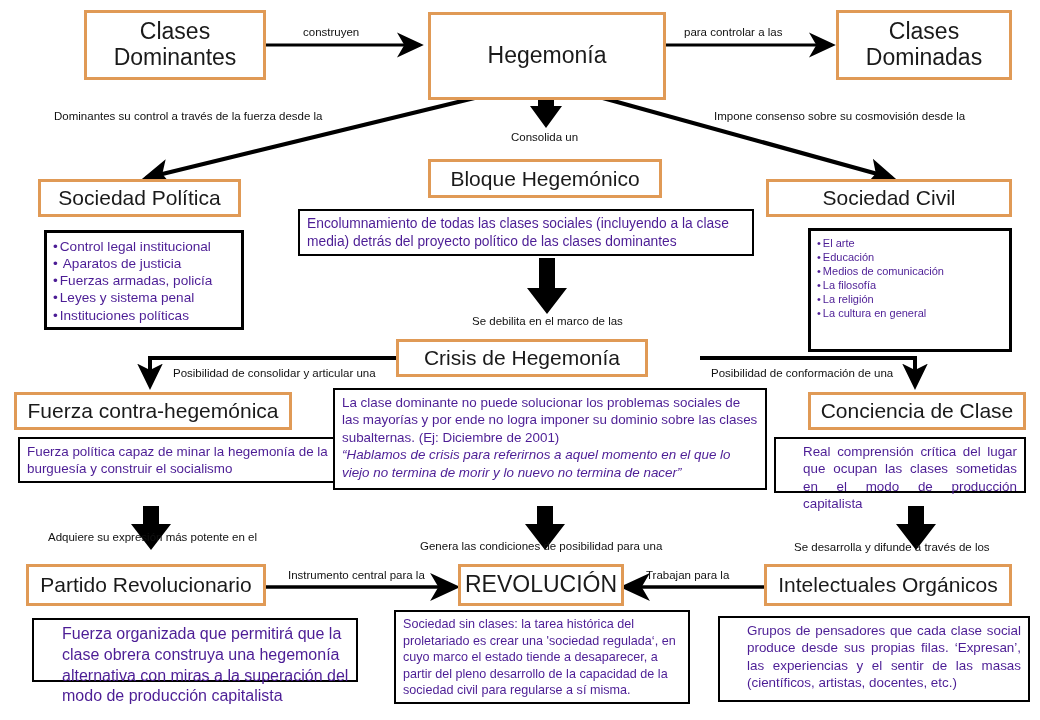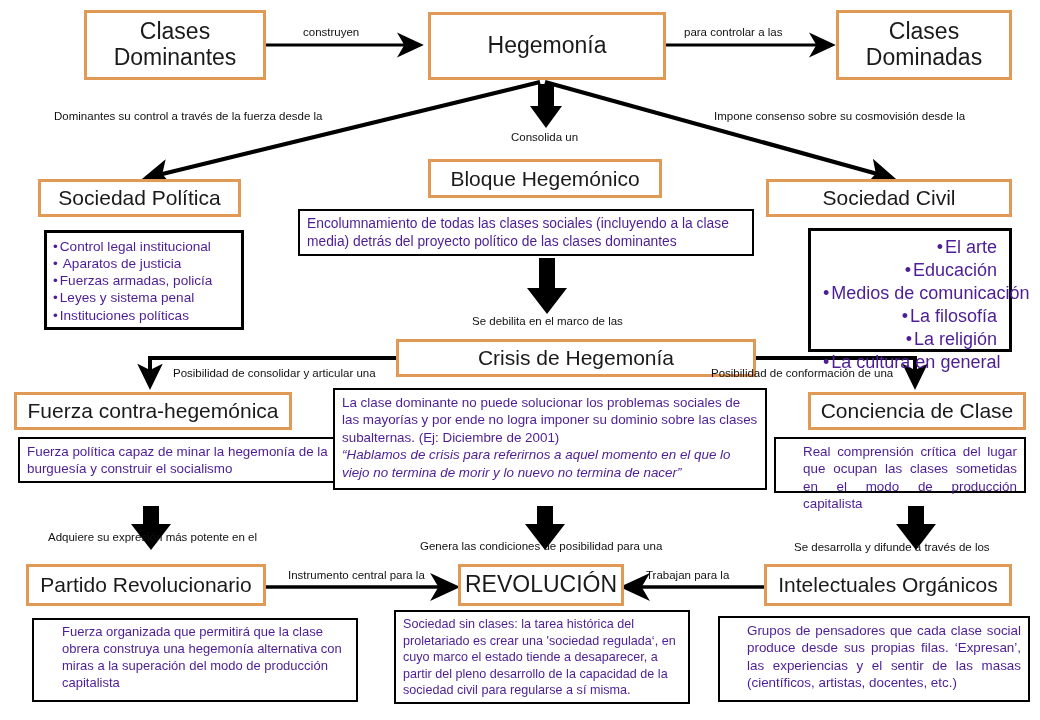--- a/index.html
+++ b/index.html
@@ -113,21 +113,21 @@
     <line x1="266" y1="587" x2="456" y2="587" stroke="#000" stroke-width="3.6" marker-end="url(#ah)"></line>
 
     <line x1="766" y1="587" x2="624" y2="587" stroke="#000" stroke-width="3.6" marker-end="url(#ah)"></line>
   </svg>
 
   <div class="node title-lg" style="left:84px; top:10px; width:182px; height:70px;">
     <span style="white-space:pre-line;">Clases
 Dominantes</span>
   </div>
 
-  <div class="node title-lg" style="left:428px; top:12px; width:238px; height:68px;">
+  <div class="node title-lg" style="left:428px; top:12px; width:238px; height:88px;">
     <span>Hegemonía</span>
   </div>
 
   <div class="node title-lg" style="left:836px; top:10px; width:176px; height:70px;">
     <span style="white-space:pre-line;">Clases
 Dominadas</span>
   </div>
 
   <div class="edge-label" style="left:303px; top:26px;">construyen</div>
   <div class="edge-label" style="left:684px; top:26px;">para controlar a las</div>
@@ -154,34 +154,34 @@
   </div>
 
   <div class="desc" style="left:298px; top:209px; width:456px; height:47px; font-size:13.8px;">
     <span>Encolumnamiento de todas las clases sociales (incluyendo a la clase media) detrás del proyecto político de las clases dominantes</span>
   </div>
 
   <div class="node title-md" style="left:766px; top:179px; width:246px; height:38px;">
     <span>Sociedad Civil</span>
   </div>
 
-  <div class="desc thick" style="left:808px; top:228px; width:204px; height:124px; font-size:18px; line-height:1.28; padding:5px 12px;text-align:right;">
+  <div class="desc thick" style="left:808px; top:228px; width:204px; height:124px; font-size:11px; line-height:1.28; padding:5px 6px;">
     <ul class="bullets">
       <li>El arte</li>
       <li>Educación</li>
       <li>Medios de comunicación</li>
       <li>La filosofía</li>
       <li>La religión</li>
       <li>La cultura en general</li>
     </ul>
   </div>
 
   <div class="edge-label" style="left:472px; top:315px;">Se debilita en el marco de las</div>
 
-  <div class="node title-md" style="left:396px; top:339px; width:360px; height:38px;">
+  <div class="node title-md" style="left:396px; top:339px; width:252px; height:38px;">
     <span>Crisis de Hegemonía</span>
   </div>
 
   <div class="edge-label" style="left:173px; top:367px;">Posibilidad de consolidar y articular una</div>
   <div class="edge-label" style="left:711px; top:367px;">Posibilidad de conformación de una</div>
 
   <div class="node title-md" style="left:14px; top:392px; width:278px; height:38px;">
     <span>Fuerza contra-hegemónica</span>
   </div>
 
@@ -203,21 +203,21 @@
   </div>
 
   <div class="edge-label" style="left:48px; top:531px;">Adquiere su expresión más potente en el</div>
   <div class="edge-label" style="left:420px; top:540px;">Genera las condiciones de posibilidad para una</div>
   <div class="edge-label" style="left:794px; top:541px;">Se desarrolla y difunde a través de los</div>
 
   <div class="node title-md" style="left:26px; top:564px; width:240px; height:42px;">
     <span>Partido Revolucionario</span>
   </div>
 
-  <div class="desc" style="left:32px; top:618px; width:326px; height:84px; font-size:13px;padding-left:28px;">
+  <div class="desc" style="left:32px; top:618px; width:326px; height:64px; font-size:16px;padding-left:28px;">
     <span>Fuerza organizada que permitirá que la clase obrera construya una hegemonía alternativa con miras a la superación del modo de producción capitalista</span>
   </div>
 
   <div class="node title-lg" style="left:458px; top:564px; width:166px; height:42px;">
     <span>REVOLUCIÓN</span>
   </div>
 
   <div class="desc" style="left:394px; top:610px; width:296px; height:94px; font-size:12.6px; line-height:1.32;">
     <span>Sociedad sin clases: la tarea histórica del proletariado es crear una 'sociedad regulada‘, en cuyo marco el estado tiende a desaparecer, a partir del pleno desarrollo de la capacidad de la sociedad civil para regularse a sí misma.</span>
   </div>

